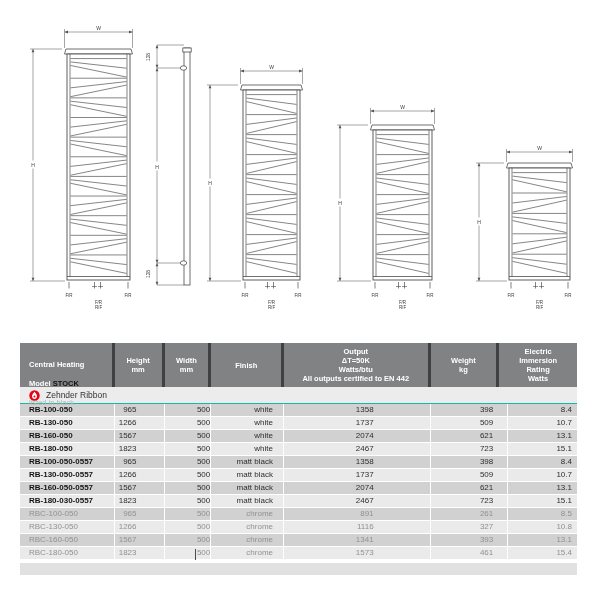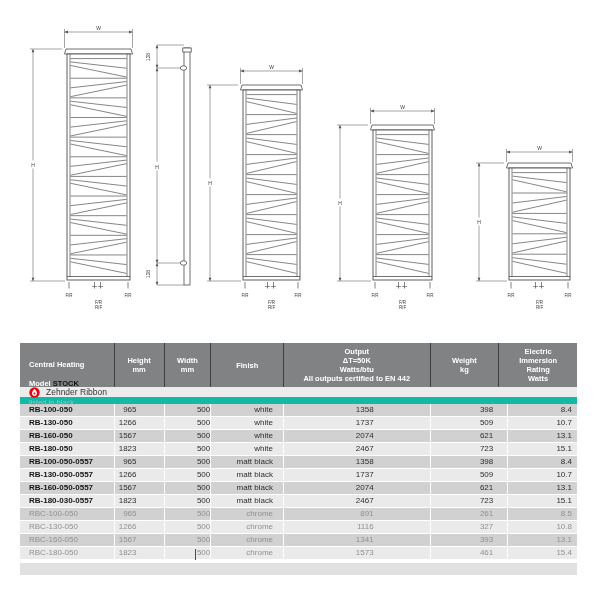--- a/index.html
+++ b/index.html
@@ -4,31 +4,31 @@
 <style>
   html,body{margin:0;padding:0;background:#fff;}
   .page{position:relative;width:600px;height:600px;background:#fff;overflow:hidden;
         font-family:"Liberation Sans",sans-serif;}
   svg.drawings{position:absolute;left:0;top:0;}
 
   .spec-table{position:absolute;left:20px;top:343px;width:557px;}
   .thead{display:flex;height:44px;}
   .th{background:#808284;color:#fff;font-weight:bold;font-size:7.5px;line-height:9px;
       display:flex;align-items:center;justify-content:center;text-align:center;
-      border-right:1px solid #404040;box-sizing:border-box;white-space:pre-line;}
+      border-right:3px solid #404040;box-sizing:border-box;white-space:pre-line;}
   .th:last-child{border-right:none;}
   .th-model{display:block;text-align:left;padding:7px 0 0 9px;line-height:9.5px;}
   .th-model .stock-word{color:#111;}
   .th-model .light-line{color:#b4b6b8;font-weight:normal;}
 
   .c0{width:95px;} .c1{width:50px;} .c2{width:47px;} .c3{width:73px;}
   .c4{width:147px;} .c5{width:78px;} .c6{width:69px;}
 
   .section-row{height:17px;background:#ececec;display:flex;align-items:center;
-               border-bottom:7px solid #14b8a6;box-sizing:border-box;}
+               border-bottom:1px solid #14b8a6;box-sizing:border-box;}
   .section-row .flame{margin:0 6px 0 9px;display:block;}
   .section-label{font-size:8.5px;color:#333;}
 
   .row{display:flex;height:13px;border-bottom:1px solid #fff;box-sizing:border-box;}
   .row:nth-child(odd){background:#d1d1d1;}
   .row:nth-child(even){background:#eaeaea;}
   .cell{font-size:8px;line-height:12px;border-right:1px solid #fff;box-sizing:border-box;
         overflow:hidden;white-space:nowrap;}
   .cell:last-child{border-right:none;}
   .al{text-align:left;padding-left:9px;}

